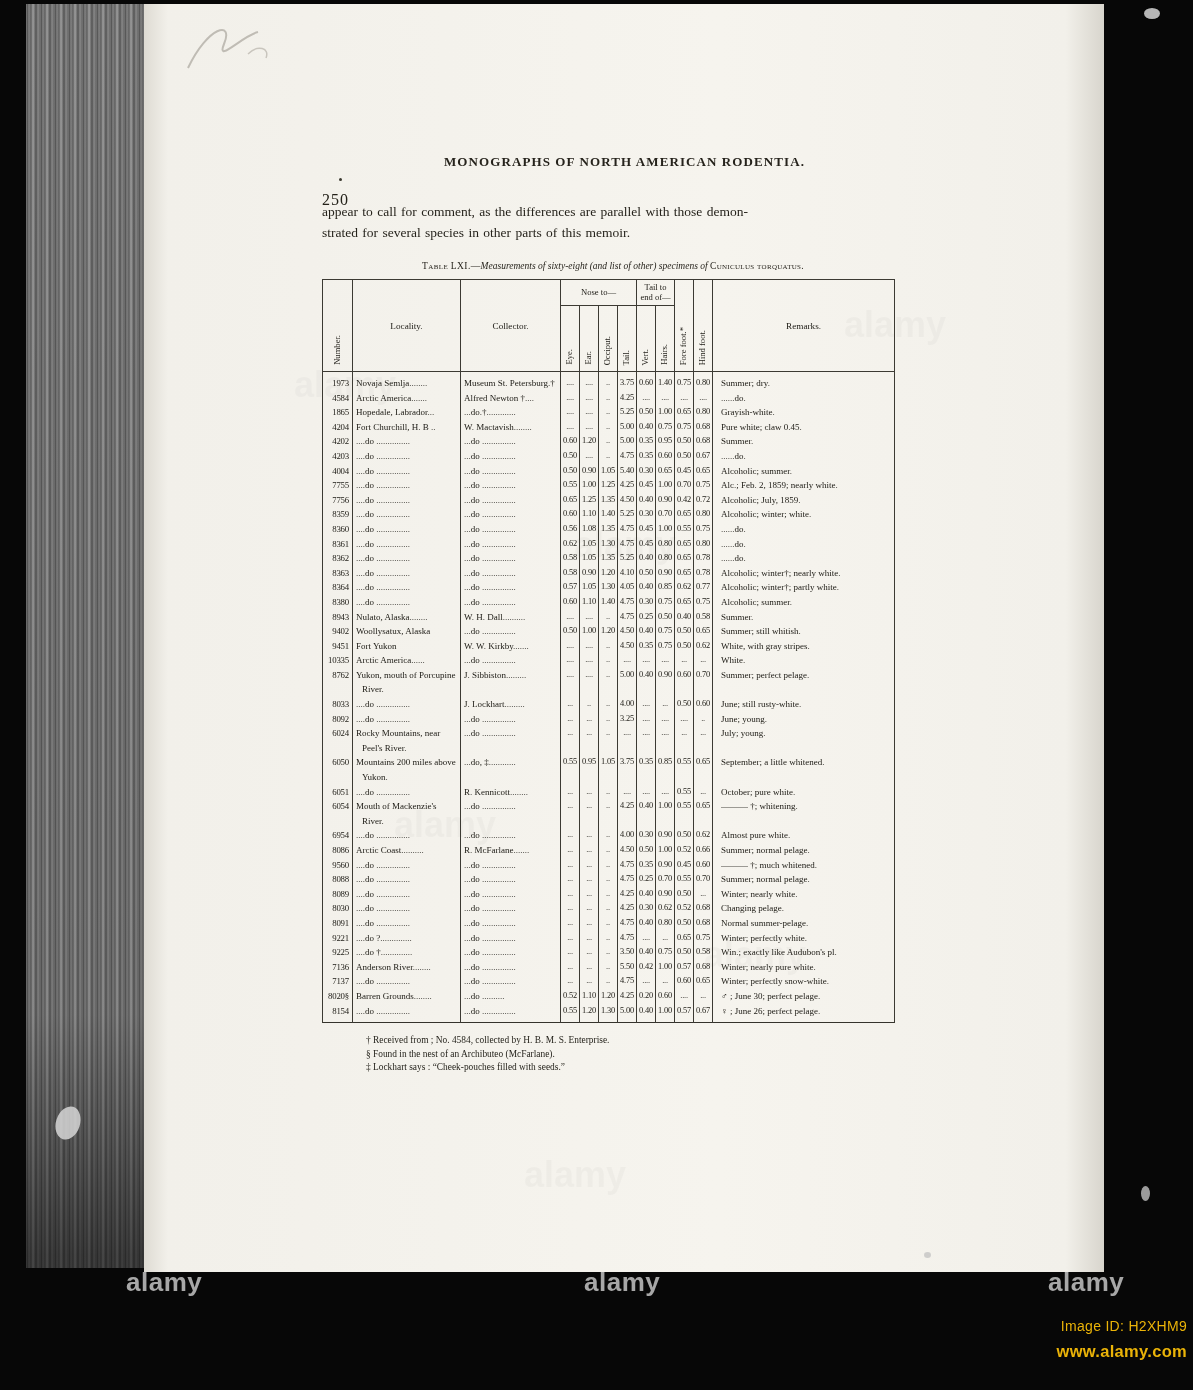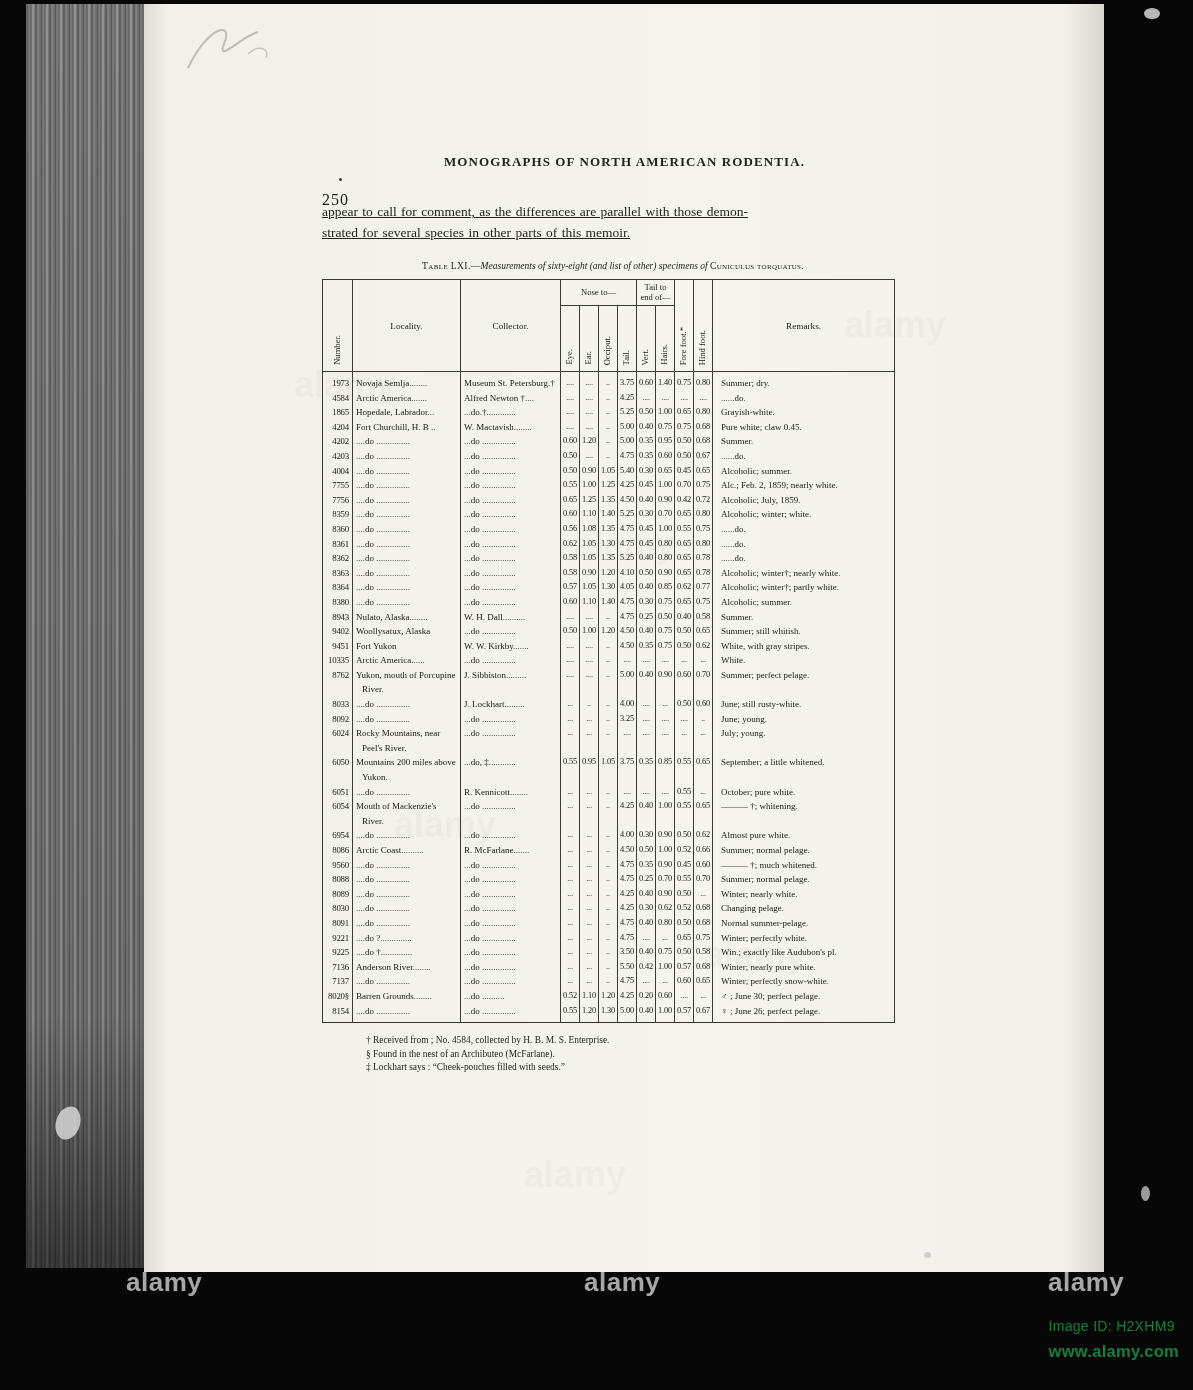--- a/index.html
+++ b/index.html
@@ -43,21 +43,21 @@
   .pg-wm.w5 { left: 560px; top: 930px; } .pg-wm.w6 { left: 380px; top: 1150px; }
 
   
   .page-head { position: absolute; left: 178px; top: 150px; width: 575px; }
   .pagenum { position: absolute; left: 0; top: 1px; font-size: 16px; letter-spacing: 1px; color: #232119; margin-top: 36px; }
   .head-dot { position: absolute; left: 17px; top: 24px; width: 3px; height: 3px; border-radius: 50%; background: #3a382f; }
   .runtitle { text-align: center; font-size: 13px; letter-spacing: 1.1px; font-weight: 600; color: #26231c; padding-left: 30px; white-space: nowrap; }
 
   
   .intro { position: absolute; left: 178px; top: 197px; width: 582px; font-size: 13.5px; line-height: 21px; word-spacing: 1px; color: #26231c; }
-  .intro .line { display: block; text-decoration: underline; }
+  .intro .line { display: block; }
 
   
   .table-area { position: absolute; left: 178px; top: 257px; width: 582px; }
   .caption { text-align: center; font-size: 9.5px; margin-bottom: 8px; color: #27241d; white-space: nowrap; }
   .cap-prefix { font-variant: small-caps; letter-spacing: 0.4px; }
   .cap-body { font-style: italic; }
   .cap-species { font-variant: small-caps; letter-spacing: 0.3px; }
 
   table.meas {
     border-collapse: collapse; table-layout: fixed; width: 572px;
@@ -97,22 +97,22 @@
 
   
   .bottom-wm {
     position: absolute; top: 1267px;
     font-family: "Liberation Sans", sans-serif; font-weight: bold;
     font-size: 26px; letter-spacing: 0.5px; color: rgba(195,195,195,0.85);
   }
   .bwm1 { left: 126px; } .bwm2 { left: 584px; } .bwm3 { left: 1048px; }
 
   .footer-id {
-    position: absolute; right: 14px; top: 1318px; text-align: left;
-    font-family: "Liberation Sans", sans-serif; color: #15803d;
+    position: absolute; right: 6px; top: 1318px; text-align: right;
+    font-family: "Liberation Sans", sans-serif; color: #eab308;
   }
   .footer-id .iid { display: block; font-size: 14px; letter-spacing: 0.3px; }
   .footer-id .url { display: block; font-size: 16.5px; font-weight: bold; margin-top: 8px; letter-spacing: 0.3px; }
 
   
   .speck { position: absolute; border-radius: 50%; }
   .sp-a { left: 56px; top: 1106px; width: 24px; height: 34px; background: #d6d6d6; transform: rotate(18deg); opacity: 0.85; }
   .sp-b { left: 1144px; top: 8px; width: 16px; height: 11px; background: #e2e2e2; opacity: 0.8; }
   .sp-c { left: 1141px; top: 1186px; width: 9px; height: 15px; background: #cdcdcd; opacity: 0.75; }
   .sp-d { left: 924px; top: 1252px; width: 7px; height: 6px; background: #bdbdbd; opacity: 0.7; }

